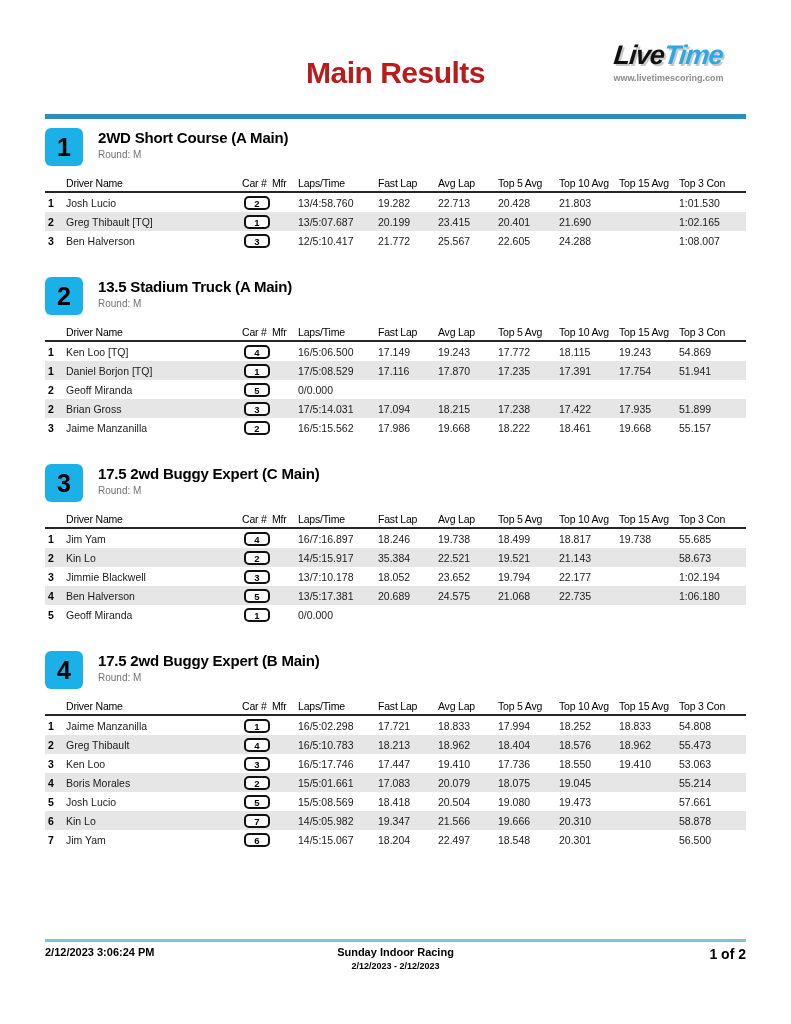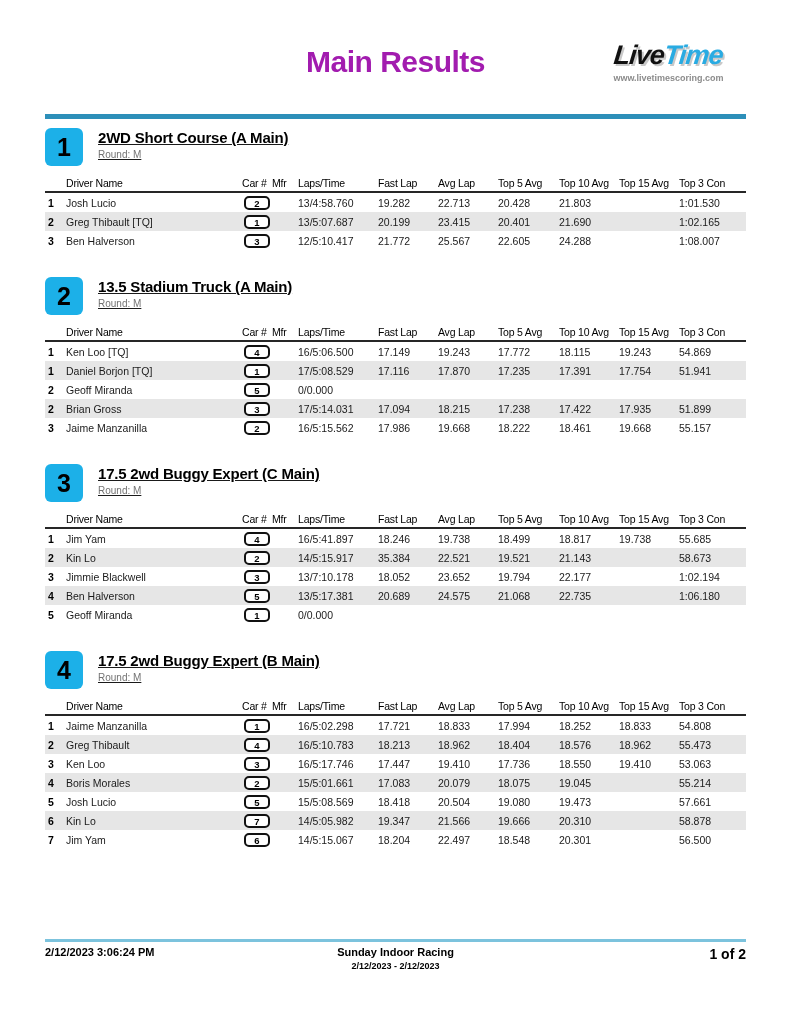--- a/index.html
+++ b/index.html
@@ -5,43 +5,43 @@
   * { margin:0; padding:0; box-sizing:border-box; }
   html,body { background:#fff; }
   body { font-family:"Liberation Sans", sans-serif; color:#1a1a1a; }
   .page {
     position:relative; width:791px; height:1024px; background:#fff;
     padding:0 45px; overflow:hidden;
   }
   
   .page-header { position:relative; height:60px; margin-top:40px; }
   .main-title {
-    position:absolute; left:0; right:0; top:5px; text-align:center;
-    font-size:30px; font-weight:bold; letter-spacing:-0.5px; color:#a21caf;
+    position:absolute; left:0; right:0; top:16px; text-align:center;
+    font-size:30px; font-weight:bold; letter-spacing:-0.5px; color:#b91c1c;
   }
   .logo-box { position:absolute; right:0; top:0; width:155px; text-align:center; }
   .logo-text {
     font-size:27px; font-weight:bold; font-style:italic; letter-spacing:-1px;
     transform:skewX(-6deg); display:inline-block;
     text-shadow:2px 2px 0 #c9c9c9;
   }
   .logo-live { color:#111; }
   .logo-time { color:#29abe2; }
   .logo-url { font-size:9px; color:#8c8c8c; margin-top:2px;font-weight:bold; }
   .top-rule { height:5px; margin-top:14px; }
   
   .section { margin-top:27px; }
   .section:first-of-type { margin-top:9px; }
   .section-head { display:flex; align-items:flex-start; }
   .sec-badge {
     width:38px; height:38px; border-radius:6px; flex:0 0 auto;
     display:flex; align-items:center; justify-content:center;
     font-size:25px; font-weight:bold; color:#000;
   }
-  .sec-titles { margin-left:15px; padding-top:1px;text-decoration:underline; }
+  .sec-titles { margin-left:15px; padding-top:1px; }
   .sec-title { font-size:15px; font-weight:bold; color:#000; letter-spacing:-0.2px; }
   .sec-round { font-size:10px; color:#737373; margin-top:3px; }
   
   .rtable { margin-top:9px; }
   .trow, .thead {
     display:grid;
     grid-template-columns:21px 176px 30px 26px 80px 60px 60px 61px 60px 60px 1fr;
     align-items:center;
   }
   .thead { height:18px; border-bottom:2px solid #262626; font-weight:normal; color:#000; }
@@ -269,21 +269,21 @@
             <div class="cell">Top 10 Avg</div>
             <div class="cell">Top 15 Avg</div>
             <div class="cell">Top 3 Con</div>
           </div>
       <div>
             <div class="trow">
               <div class="cell c-pos">1</div>
               <div class="cell c-driver">Jim Yam</div>
               <div class="cell c-car"><span class="carbadge">4</span></div>
               <div class="cell c-mfr"></div>
-              <div class="cell c-laps_time">16/5:41.897</div>
+              <div class="cell c-laps_time">16/7:16.897</div>
               <div class="cell c-fast_lap">18.246</div>
               <div class="cell c-avg_lap">19.738</div>
               <div class="cell c-top5">18.499</div>
               <div class="cell c-top10">18.817</div>
               <div class="cell c-top15">19.738</div>
               <div class="cell c-top3con">55.685</div>
             </div>
             <div class="trow stripe">
               <div class="cell c-pos">2</div>
               <div class="cell c-driver">Kin Lo</div>

